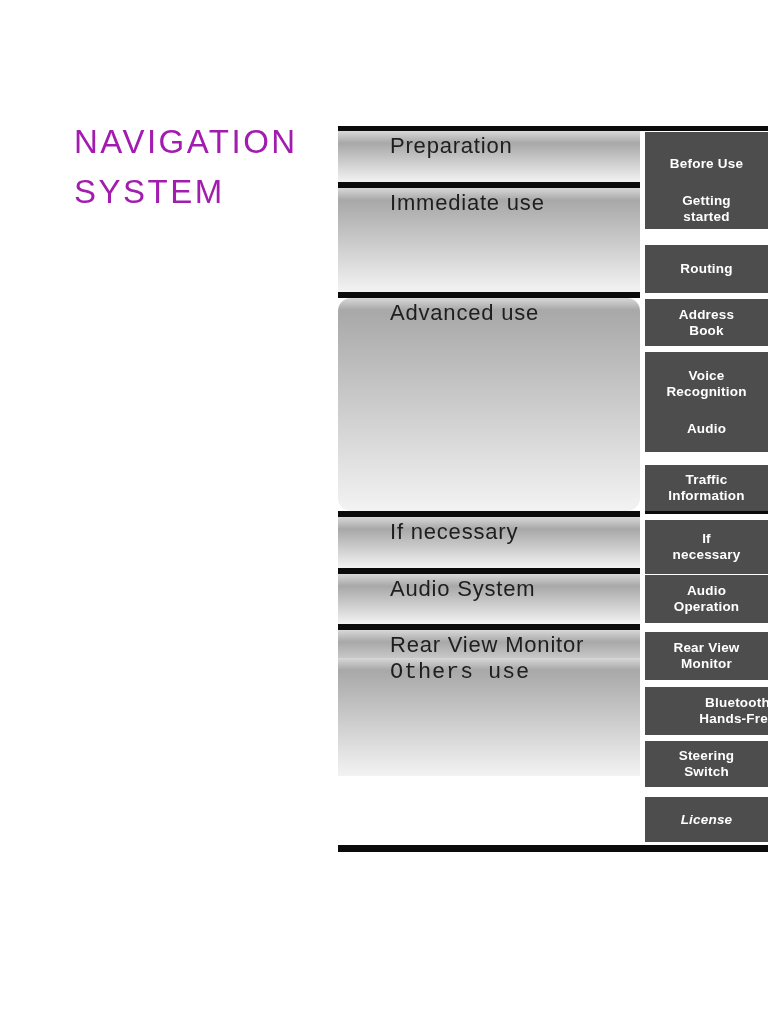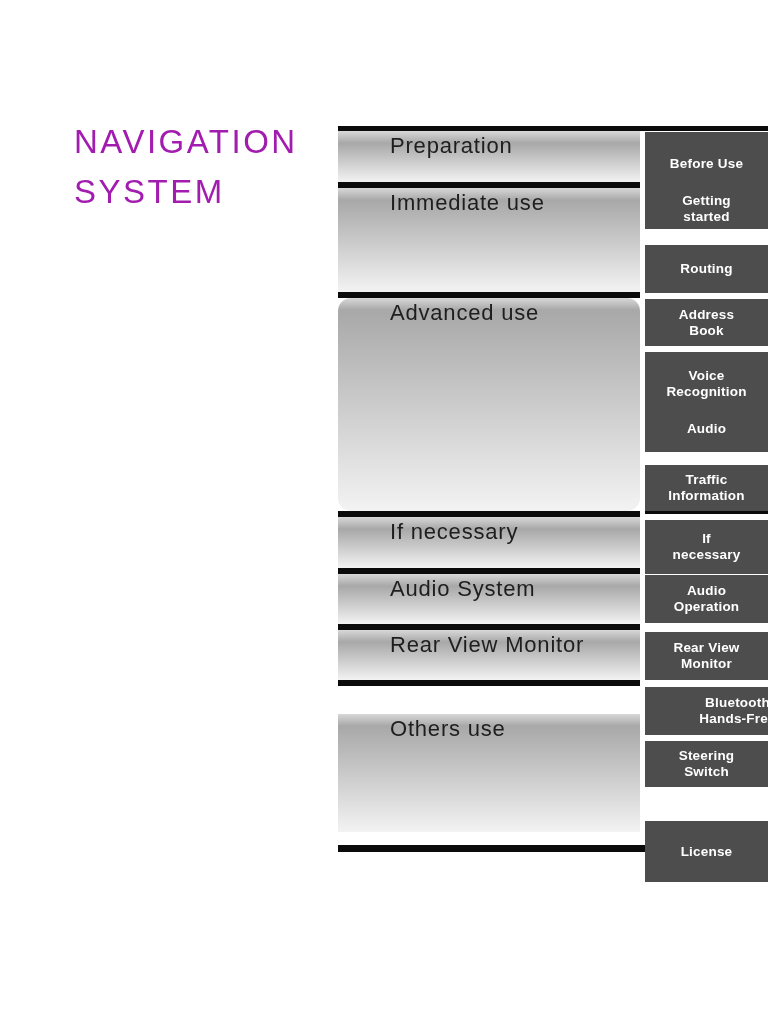--- a/index.html
+++ b/index.html
@@ -58,21 +58,21 @@
     color: #1e1e1e;
     font-size: 22px;
     letter-spacing: 0.8px;
   }
   .s1 { top: 5px;   height: 51px; }
   .s2 { top: 62px;  height: 104px; }
   .s3 { top: 172px; height: 213px; border-radius: 13px; }
   .s4 { top: 391px; height: 51px; }
   .s5 { top: 448px; height: 50px; }
   .s6 { top: 504px; height: 50px; }
-  .s7 { top: 588px; height: 118px; }
+  .s7 { top: 532px; height: 118px; font-family: Liberation Mono, monospace; }
   .sec-label { display: inline-block; }
 
   
   .tab {
     position: absolute;
     left: 307px;
     width: 123px;
     background: #4d4d4d;
     color: #ffffff;
     font-weight: bold;
@@ -91,21 +91,21 @@
   .t3  { top: 119px; height: 48px; }
   .t4  { top: 173px; height: 47px; }
   .t5  { top: 226px; height: 64px; }
   .t6  { top: 280px; height: 46px; }
   .t7  { top: 339px; height: 46px; }
   .t8  { top: 394px; height: 54px; }
   .t9  { top: 449px; height: 48px; }
   .t10 { top: 506px; height: 48px; }
   .t11 { top: 561px; height: 48px; padding-left: 31px; }
   .t12 { top: 615px; height: 46px; }
-  .t13 { top: 695px; height: 61px; }
+  .t13 { top: 671px; height: 45px; font-style: italic; }
 </style>
 </head>
 <body>
 
 <div class="page">
 
   <div class="doc-title">NAVIGATION SYSTEM</div>
 
   <div class="toc">
 

